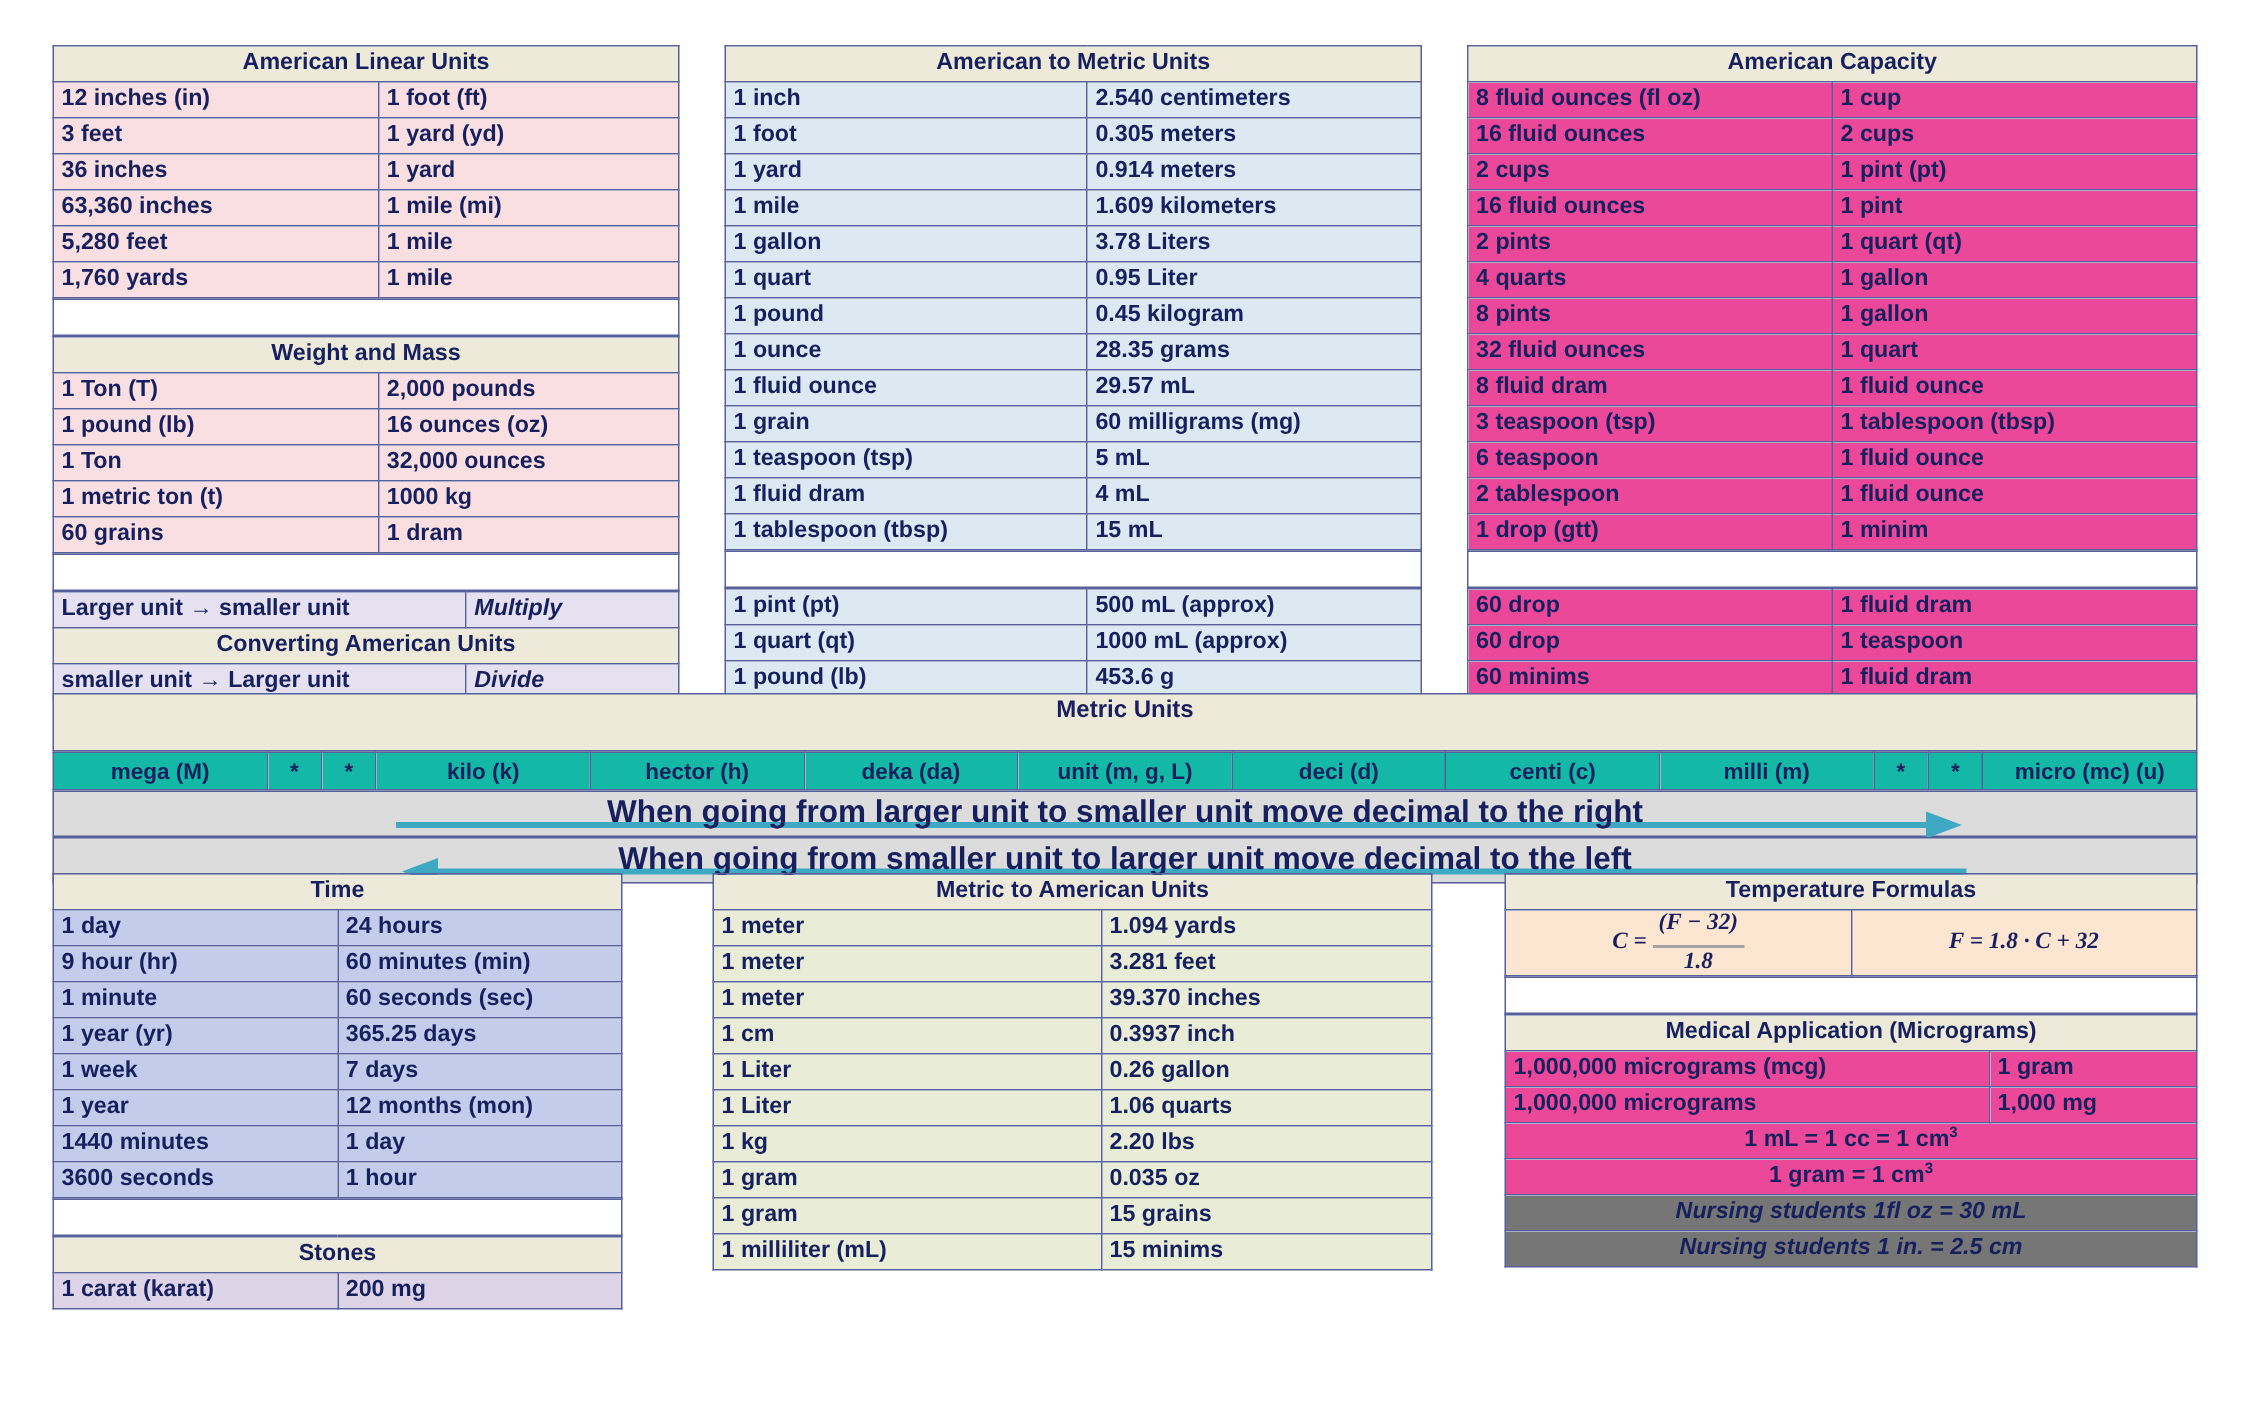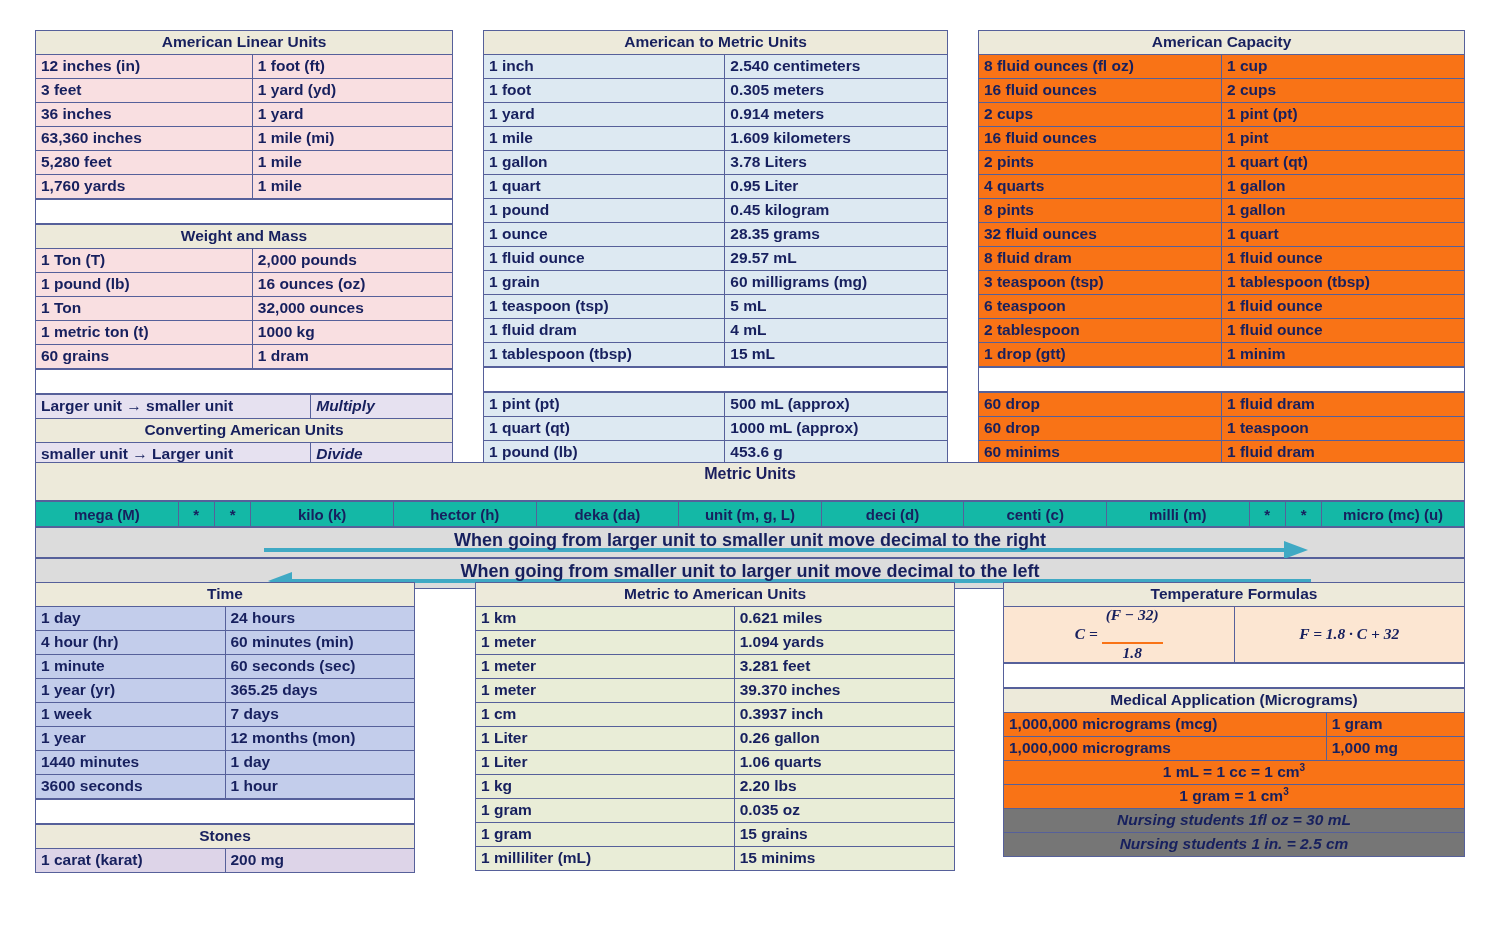--- a/index.html
+++ b/index.html
@@ -47,21 +47,21 @@
   }
   td.blank {
     background:#ffffff;
     border-left:1px solid #ffffff;
     border-right:1px solid #ffffff;
     border-top:1px solid #ffffff;
     border-bottom:1px solid #ffffff;
   }
   .pink   { background:#f9dfe1; }
   .blue   { background:#dde9f2;margin-left:36px; }
-  .peach  { background:#f97316; }
+  .peach  { background:#ec4899; }
   .lav    { background:#e6e1f0; }
   .periwinkle { background:#c3cdeb; }
   .stone  { background:#ddd4e8; }
   .olive  { background:#e9edd7; }
   .gray   { background:#767676; color:#ffffff; }
 
   
   .row-top { position:absolute; left:0; top:0; width:1430px; }
   .colA { position:absolute; left:0;    top:0;  width:418px; }
   .colB { position:absolute; left:448px;top:0;  width:465px; }
@@ -94,21 +94,21 @@
   .arrowrow {
     position:relative;
     border:1px solid #56609a;
     background:#dcdcdc;
     height:31px;
   }
   .arrowrow .cap {
     position:absolute;
     left:0; right:0; top:2px;
     text-align:center;
-    font-size:18px;
+    font-size:21px;
     font-weight:bold;
     color:#17205e;
   }
   .arrowrow svg { position:absolute; left:0; top:0; }
 
   
   .bottom { position:absolute; left:0; top:552px; width:1430px; }
   .bcolA { position:absolute; left:0;    top:0; width:380px; }
   .bcolB { position:absolute; left:440px;top:0; width:480px; }
   .bcolC { position:absolute; left:968px;top:0; width:462px; }
@@ -118,21 +118,21 @@
     background:#fce6d2;
     text-align:center;
     height:72px;
     font-family:"Liberation Serif", serif;
     font-style:italic;
     font-size:22px;
     font-weight:normal;
     color:#17205e;
   }
   .frac { display:inline-block; vertical-align:middle; text-align:center; }
-  .frac .num { display:block; padding:0 4px 19px 4px; border-bottom:2px solid #f97316; }
+  .frac .num { display:block; padding:0 4px 7px 4px; border-bottom:2px solid #a3a3a3; }
   .frac .den { display:block; padding:1px 4px 0 4px; }
   .eqline { display:inline-block; vertical-align:middle; }
   .center-cell { text-align:center; }
   .italic-white { font-style:italic; text-align:center; color:#ffffff; }
   sup { font-size:10px; vertical-align:super; }
 </style>
 </head>
 <body>
 
 <div class="page">
@@ -493,21 +493,21 @@
             </colgroup>
         <tbody id="t-time">
               <tr>
                 <td class="hdr" colspan="2">Time</td>
               </tr>
               <tr>
                 <td class="periwinkle">1 day</td>
                 <td class="periwinkle">24 hours</td>
               </tr>
               <tr>
-                <td class="periwinkle">4 hour (hr)</td>
+                <td class="periwinkle">9 hour (hr)</td>
                 <td class="periwinkle">60 minutes (min)</td>
               </tr>
               <tr>
                 <td class="periwinkle">1 minute</td>
                 <td class="periwinkle">60 seconds (sec)</td>
               </tr>
               <tr>
                 <td class="periwinkle">1 year (yr)</td>
                 <td class="periwinkle">365.25 days</td>
               </tr>
@@ -555,24 +555,20 @@
 
     <div class="bcolB">
       <table class="grid">
         <colgroup>
               <col style="width:54%">
               <col style="width:46%">
             </colgroup>
         <tbody id="t-m2a">
               <tr>
                 <td class="hdr" colspan="2">Metric to American Units</td>
-              </tr>
-              <tr>
-                <td class="olive">1 km</td>
-                <td class="olive">0.621 miles</td>
               </tr>
               <tr>
                 <td class="olive">1 meter</td>
                 <td class="olive">1.094 yards</td>
               </tr>
               <tr>
                 <td class="olive">1 meter</td>
                 <td class="olive">3.281 feet</td>
               </tr>
               <tr>

